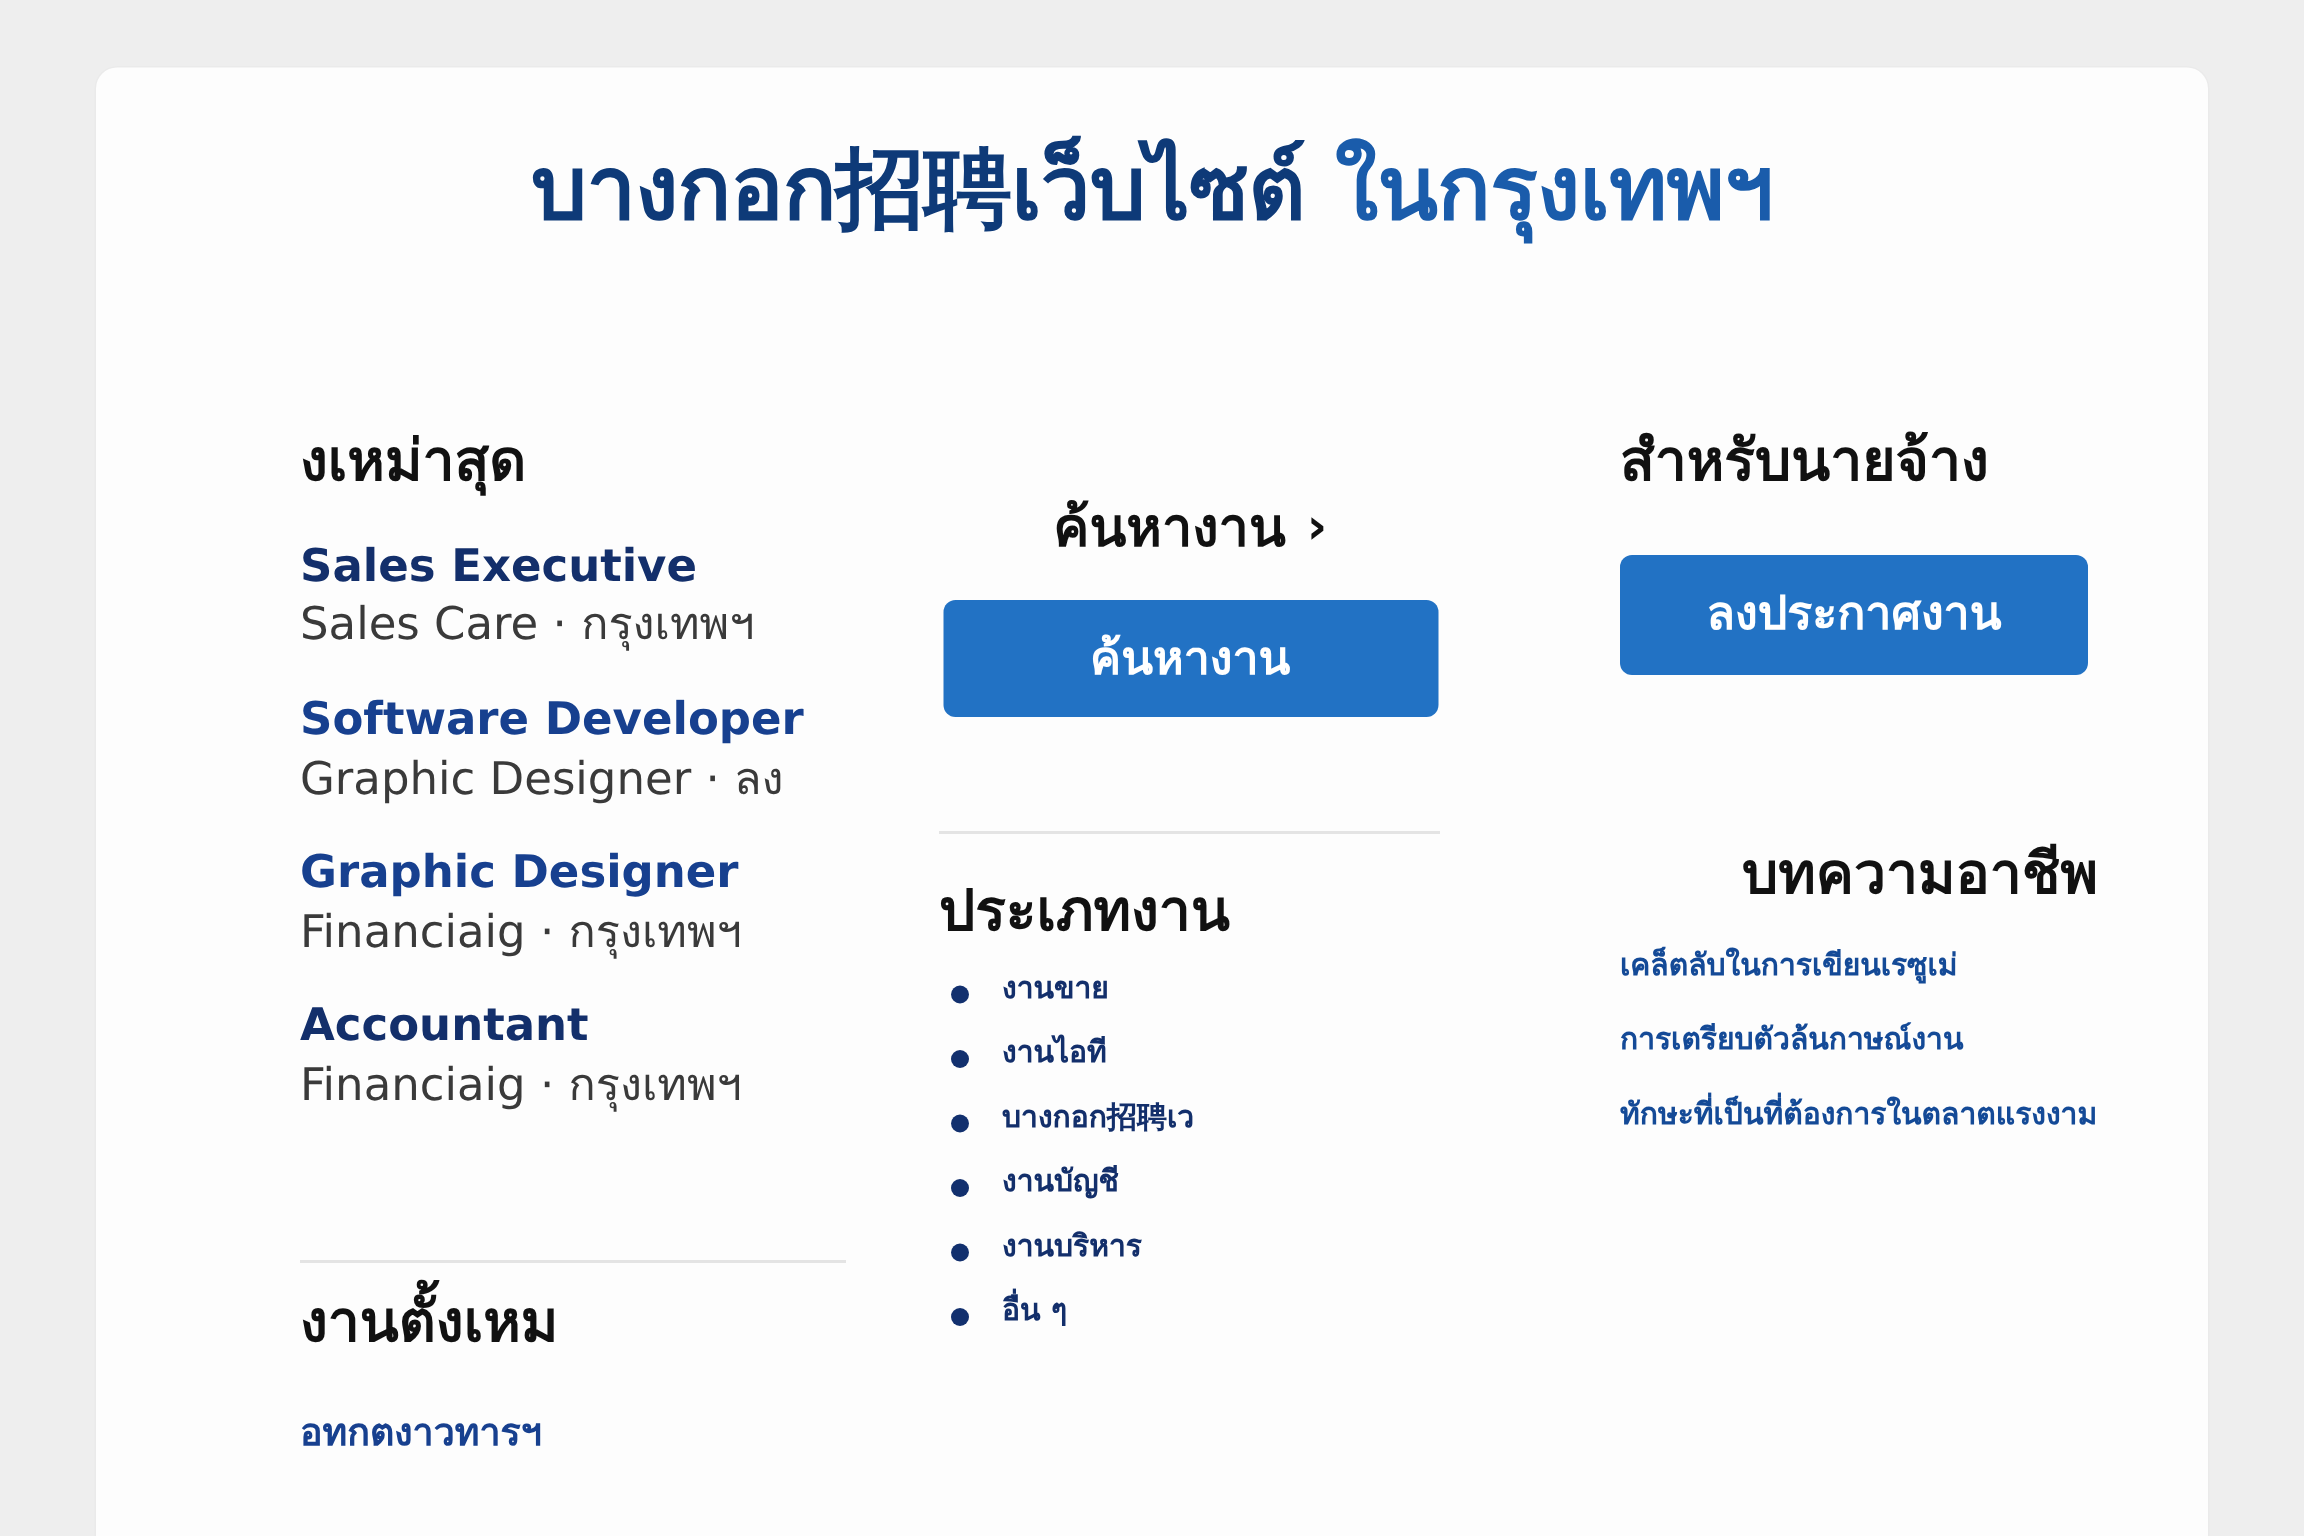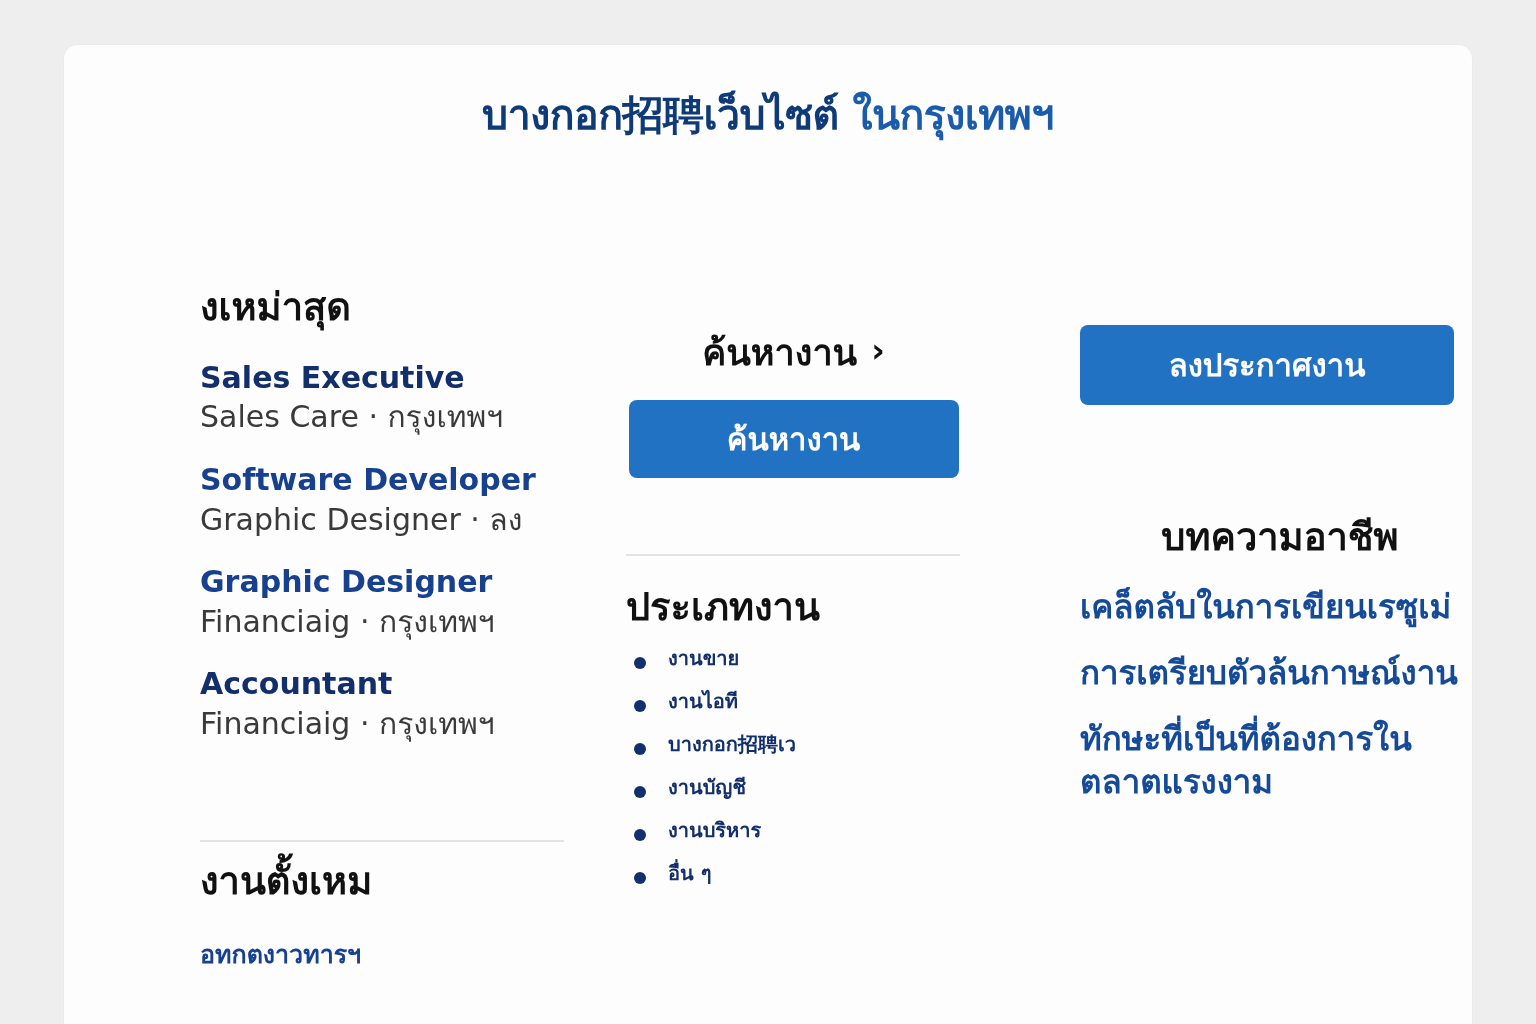--- a/index.html
+++ b/index.html
@@ -32,21 +32,21 @@
   }
 
   
   .title {
     position: absolute;
     left: 0;
     top: 47px;
     width: 1408px;
     text-align: center;
     white-space: nowrap;
-    font-size: 41px;
+    font-size: 59px;
     font-weight: 700;
     line-height: 1.15;
     letter-spacing: -0.5px;
   }
   .title .t-dark { color: #0e3a78; }
   .title .t-light { color: #1a5cab; font-weight: 700; }
 
   
   .col {
     position: absolute;
@@ -153,21 +153,21 @@
     text-align: center;
     cursor: pointer;
     line-height: 1;
   }
   .btn-search {
     width: 330px;
     height: 78px;
     margin: 26px auto 0 auto;
   }
   .btn-post {
-    width: 374px;
+    width: 312px;
     height: 80px;
     margin: 40px 0 0 0;
   }
   .cat-list {
     list-style: none;
     margin: 16px 0 0 0;
     padding: 0;
   }
   .cat-list li {
     position: relative;
@@ -193,21 +193,21 @@
   }
 
   
   .articles-head { margin-top: 110px; text-align: center; }
   .article-list {
     margin-top: 26px;
   }
   .article-link {
     display: block;
     color: #144a97;
-    font-size: 33px;
+    font-size: 20px;
     font-weight: 600;
     line-height: 1.28;
     text-decoration: none;
     margin-bottom: 24px;
     max-width: 420px;
   }
 </style>
 </head>
 <body>
 
@@ -284,20 +284,21 @@
           <a href="#">งานบริหาร</a>
         </li>
         <li>
           <span class="dot"></span>
           <a href="#">อื่น ๆ</a>
         </li>
       </ul>
     </div>
 
     <div class="col col-right">
+      <h2 class="sec-head">สำหรับนายจ้าง</h2>
       <button class="btn btn-post">ลงประกาศงาน</button>
 
       <h2 class="sec-head articles-head">บทความอาชีพ</h2>
       <div class="article-list">
         <a class="article-link" href="#">เคล็ตลับในการเขียนเรซูเม่</a>
         <a class="article-link" href="#">การเตรียบตัวล้นกาษณ์งาน</a>
         <a class="article-link" href="#">ทักษะที่เป็นที่ต้องการในตลาตแรงงาม</a>
       </div>
     </div>
 

